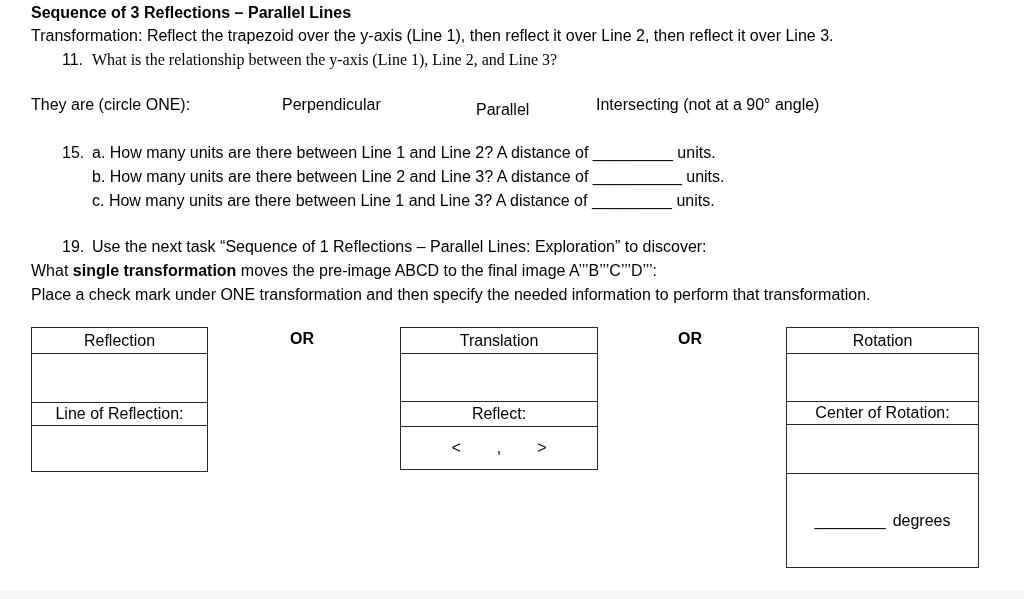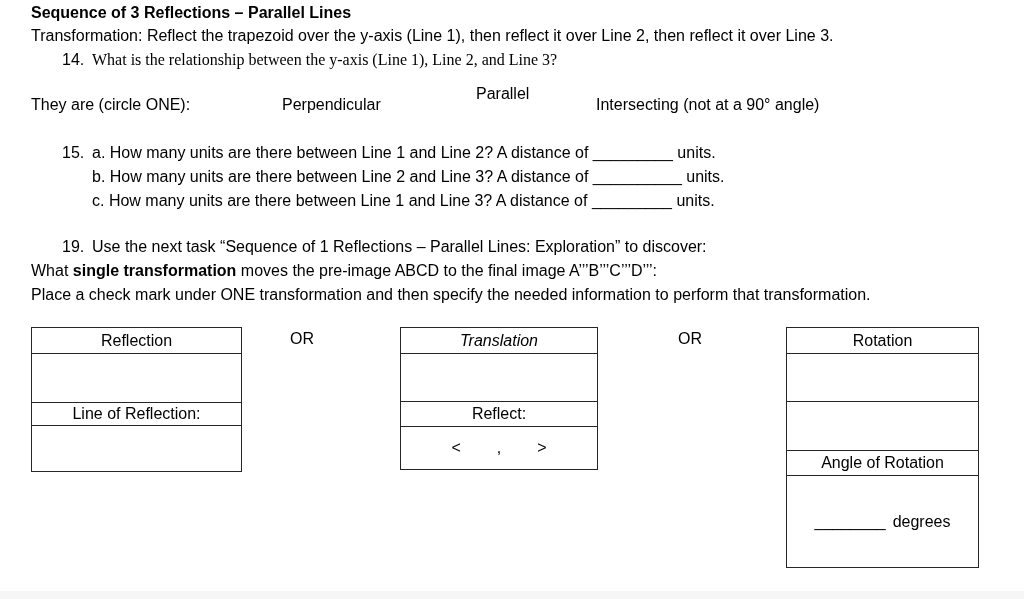--- a/index.html
+++ b/index.html
@@ -32,42 +32,42 @@
     align-items:center;
     justify-content:center;
     white-space:nowrap;
   }
   .trow:first-child { border-top:none; }
   .trow.fill { flex:1; }
   .vector-row { gap:36px; }
   .degrees-row { gap:7px; }
   .or-label {
     position:absolute;
-    font-weight:normal;
+    font-weight:bold;
     white-space:nowrap;
   }
   .bottom-strip {
     position:absolute;
     left:0; right:0; bottom:0;
     height:8px;
     background:#f6f6f6;
   }
 </style>
 </head>
 <body>
 
 <div class="line bold" style="top:3px; left:31px;">Sequence of 3 Reflections – Parallel Lines</div>
 <div class="line" style="top:26px; left:31px;">Transformation: Reflect the trapezoid over the y-axis (Line 1), then reflect it over Line 2, then reflect it over Line 3.</div>
 
-<div class="line" style="top:50px; left:62px;">14.</div>
+<div class="line" style="top:50px; left:62px;">11.</div>
 <div class="line" style="top:50px; left:92px;font-family:Liberation Serif, serif;">What is the relationship between the y-axis (Line 1), Line 2, and Line 3?</div>
 
 <div class="line" style="top:95px; left:31px;">They are (circle ONE):</div>
 <div class="line" style="top:95px; left:282px;">Perpendicular</div>
-<div class="line" style="top:84px; left:476px;">Parallel</div>
+<div class="line" style="top:100px; left:476px;">Parallel</div>
 <div class="line" style="top:95px; left:596px;">Intersecting (not at a 90° angle)</div>
 
 <div class="line" style="top:143px; left:62px;">15.</div>
 <div class="line" style="top:143px; left:92px;">
   <span>a.</span>
   <span>How many units are there between Line 1 and Line 2? A distance of</span>
   <span class="blank">_________</span>
   <span>units.</span>
 </div>
 <div class="line" style="top:167px; left:92px;">
@@ -85,58 +85,58 @@
 
 <div class="line" style="top:237px; left:62px;">19.</div>
 <div class="line" style="top:237px; left:92px;">Use the next task “Sequence of 1 Reflections – Parallel Lines: Exploration” to discover:</div>
 <div class="line" style="top:261px; left:31px;">
   <span>What</span>
   <span class="bold">single transformation</span>
   <span>moves the pre-image ABCD to the final image A’’’B’’’C’’’D’’’:</span>
 </div>
 <div class="line" style="top:285px; left:31px;">Place a check mark under ONE transformation and then specify the needed information to perform that transformation.</div>
 
-<div class="wtable" style="left:31px; top:327px; width:211px; height:145px;">
+<div class="wtable" style="left:31px; top:327px; width:177px; height:145px;">
   <div class="trow" style="height:25px;">
     <span>Reflection</span>
   </div>
   <div class="trow" style="height:49px;"></div>
   <div class="trow" style="height:23px;">
     <span>Line of Reflection:</span>
   </div>
   <div class="trow fill"></div>
 </div>
 
 <div class="or-label" style="left:290px; top:330px;">OR</div>
 
 <div class="wtable" style="left:400px; top:327px; width:198px; height:143px;">
-  <div class="trow" style="height:25px;font-style:italic;">
+  <div class="trow" style="height:25px;">
     <span>Translation</span>
   </div>
   <div class="trow" style="height:48px;"></div>
   <div class="trow" style="height:25px;">
     <span>Reflect:</span>
   </div>
   <div class="trow fill vector-row">
     <span>&lt;</span>
     <span>,</span>
     <span>&gt;</span>
   </div>
 </div>
 
 <div class="or-label" style="left:678px; top:330px;">OR</div>
 
 <div class="wtable" style="left:786px; top:327px; width:193px; height:241px;">
   <div class="trow" style="height:25px;">
     <span>Rotation</span>
   </div>
   <div class="trow" style="height:48px;"></div>
+  <div class="trow" style="height:23px;">
+    <span>Center of Rotation:</span>
+  </div>
   <div class="trow" style="height:49px;"></div>
-  <div class="trow" style="height:25px;">
-    <span>Angle of Rotation</span>
-  </div>
   <div class="trow fill degrees-row">
     <span class="blank">________</span>
     <span>degrees</span>
   </div>
 </div>
 
 <div class="bottom-strip"></div>
 
 </body></html>

